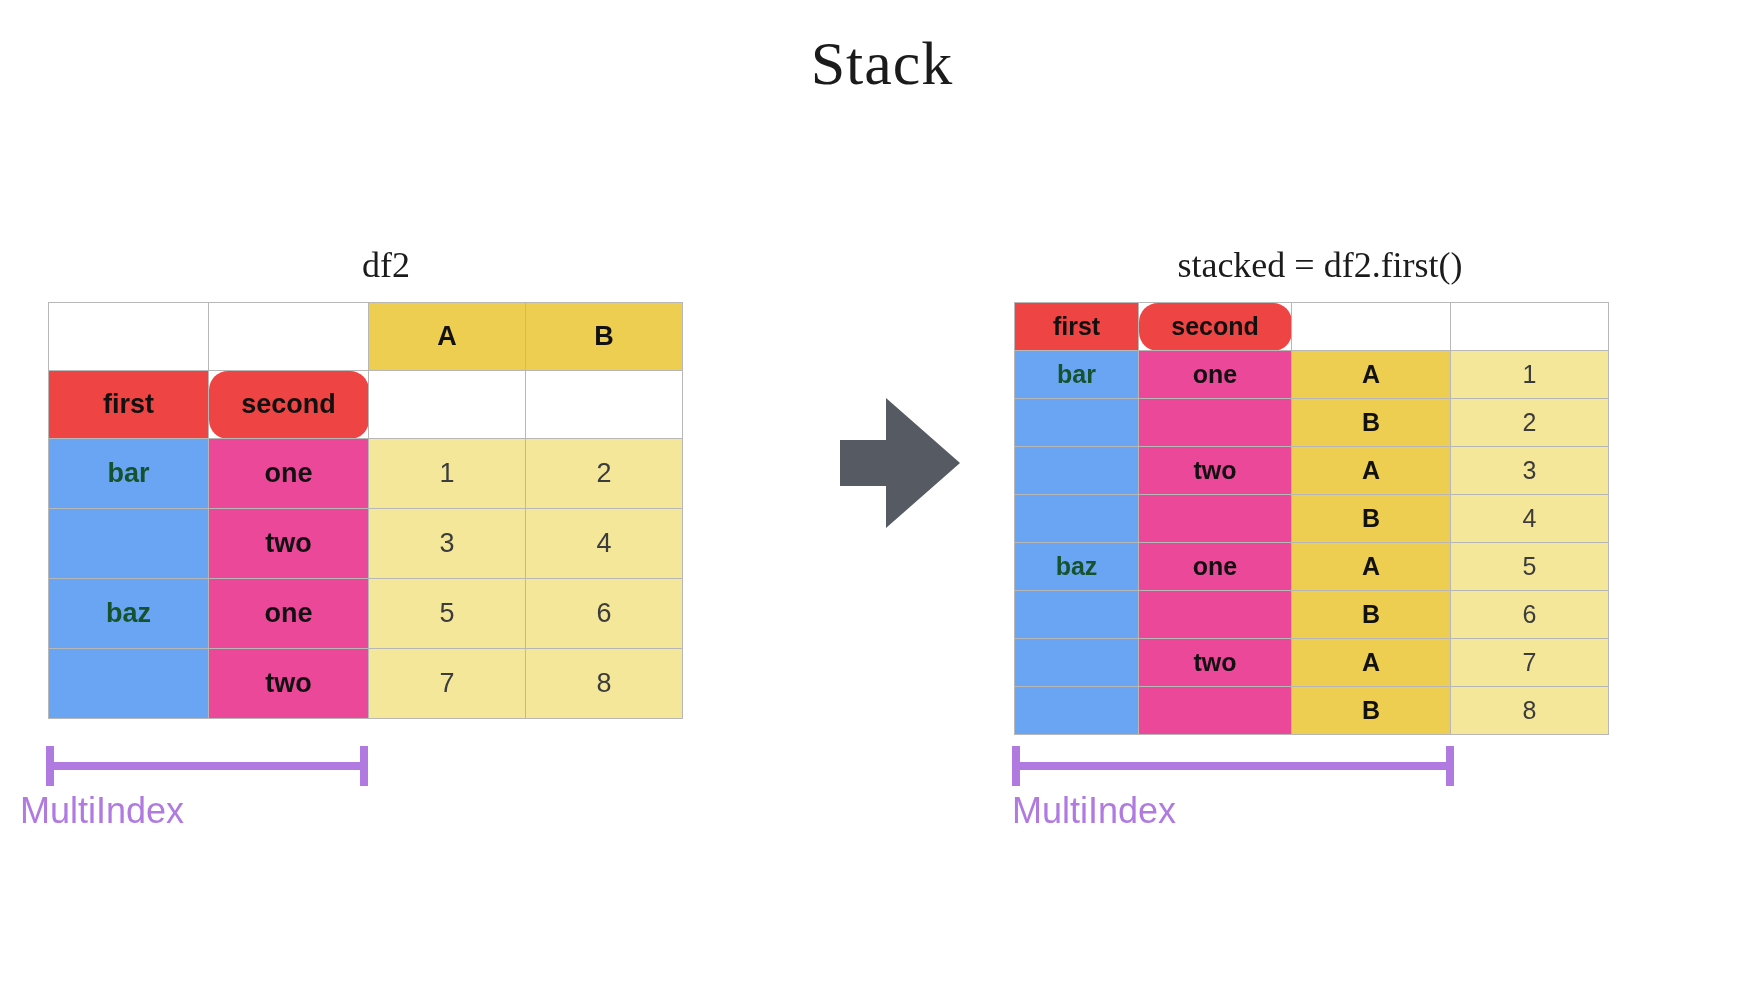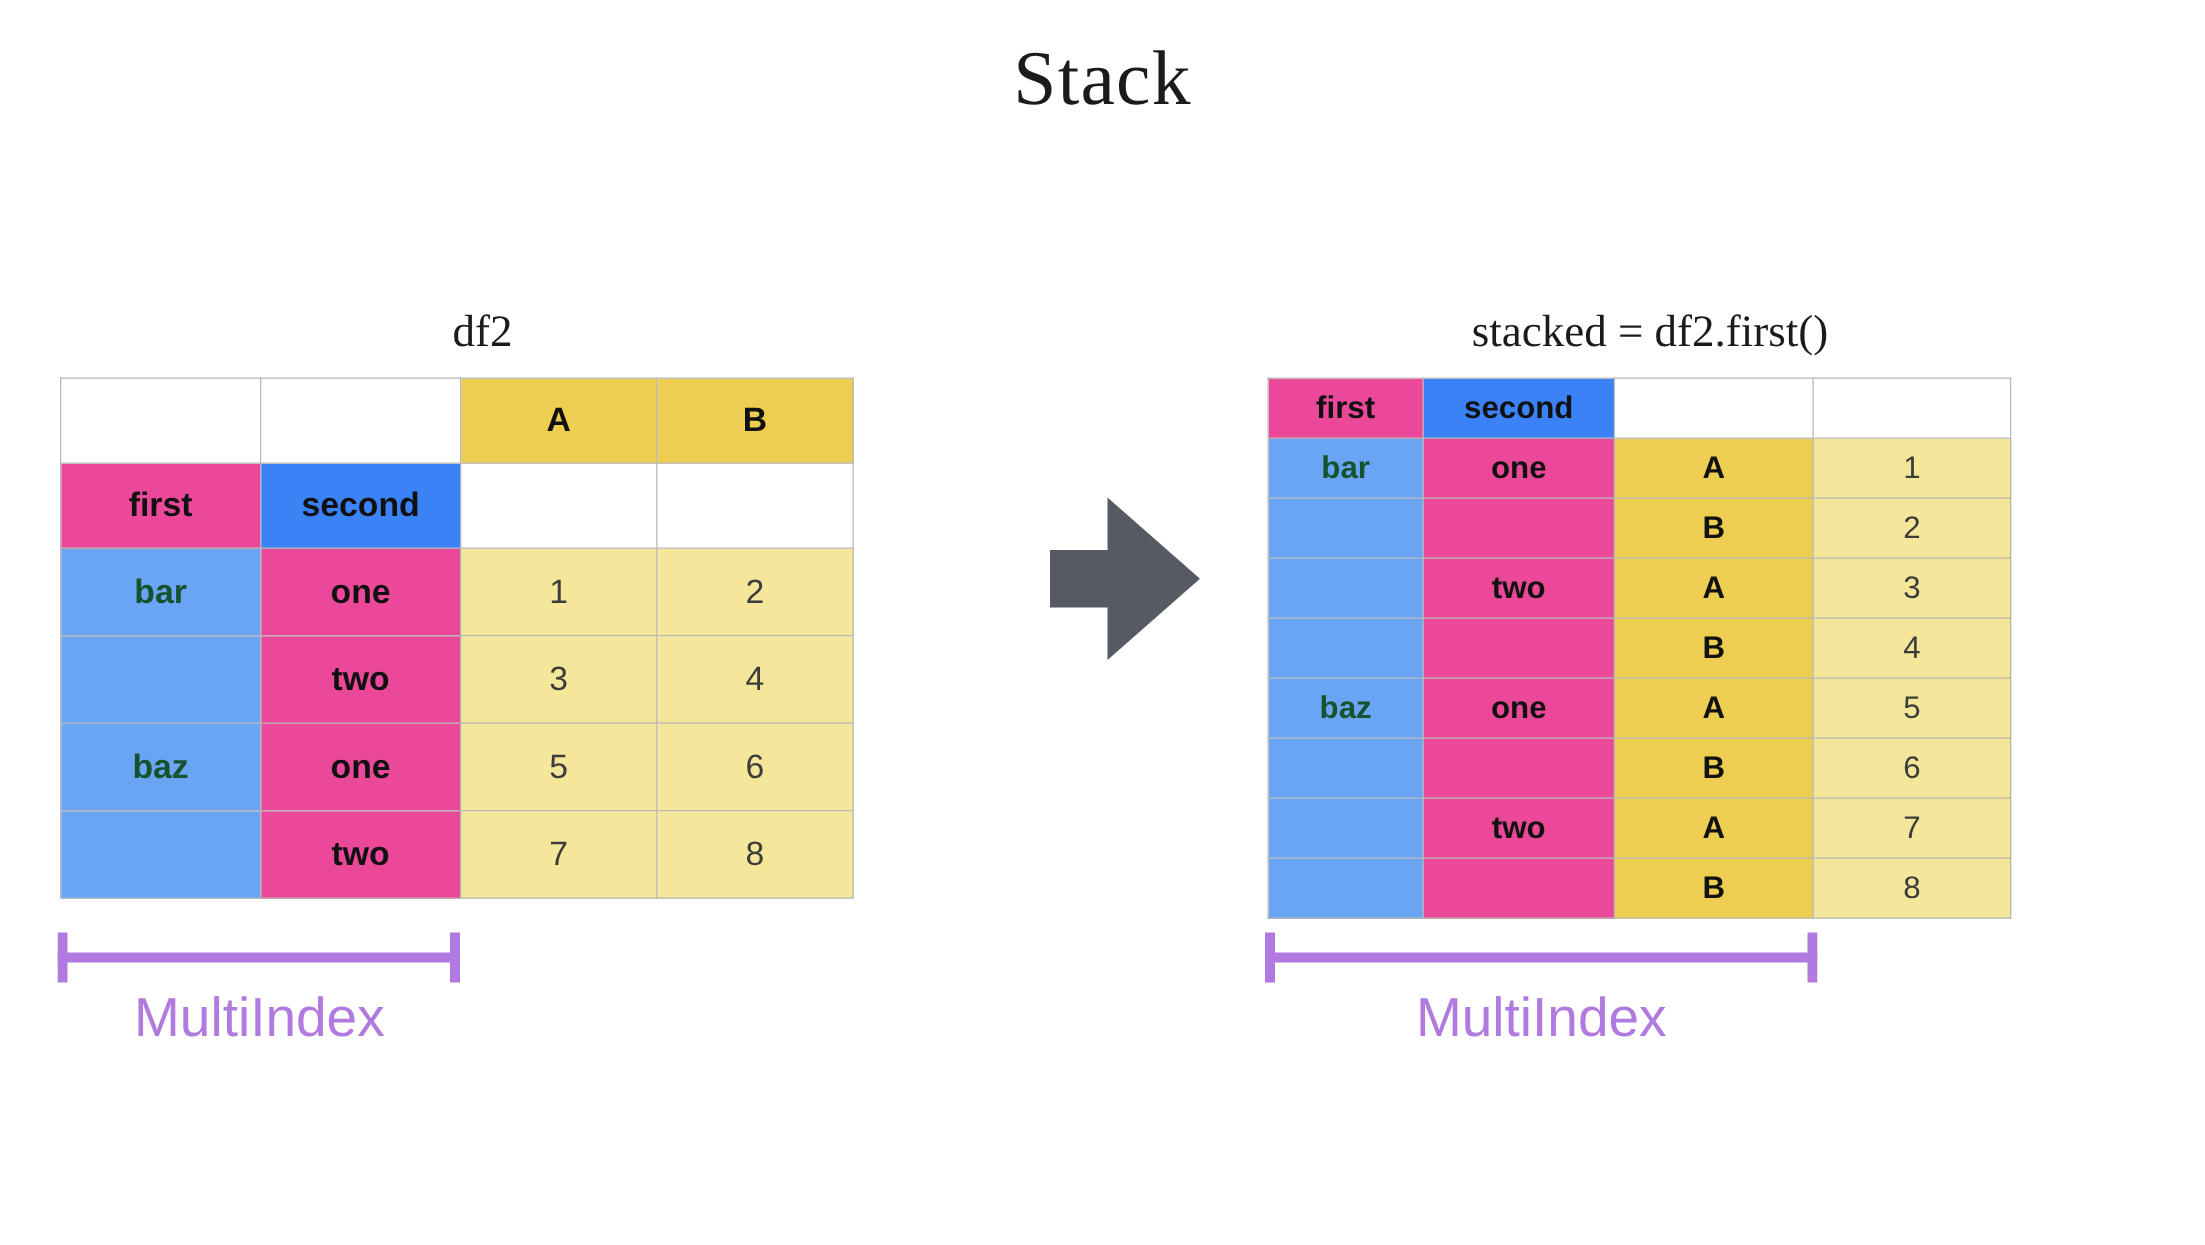--- a/index.html
+++ b/index.html
@@ -52,22 +52,22 @@
     text-align: center;
     vertical-align: middle;
     font-family: "Liberation Sans", sans-serif;
     padding: 0;
     box-sizing: border-box;
   }
 
   
   .c-blank       { background: #ffffff; }
   .c-col-head    { background: #eece50; color: #111111; font-weight: bold; }
-  .c-idx-name-1  { background: #ec4899; color: #111111; font-weight: bold; margin-top: 44px; }
-  .c-idx-name-2  { background: #3b82f6; color: #111111; font-weight: bold; }
+  .c-idx-name-1  { background: #ef4444; color: #111111; font-weight: bold; margin-top: 44px; }
+  .c-idx-name-2  { background: #ef4444; color: #111111; font-weight: bold; border-radius: 19px; }
   .c-idx-1       { background: #6aa5f4; color: #14532d; font-weight: bold; }
   .c-idx-2       { background: #ec4899; color: #111111; font-weight: bold; }
   .c-val         { background: #f4e799; color: #3c3c3c; font-weight: 400; }
   .c-ab          { background: #eece50; color: #111111; font-weight: bold; }
 
   
   #table-left { top: 302px; left: 48px; }
   #table-left td { height: 70px; font-size: 27px; }
   #table-left .w1 { width: 160px; }
   #table-left .w2 { width: 160px; }
@@ -96,24 +96,24 @@
 
   
   .bracket {
     position: absolute;
     height: 44px;
   }
   .bracket svg { display: block; }
   .mi-label {
     position: absolute;
     font-family: "Liberation Sans", sans-serif;
-    font-size: 44px;
+    font-size: 36px;
     color: #b07ae0;
     white-space: nowrap;
-    text-align: center;
+    text-align: left;
   }
   #bracket-left  { top: 744px; left: 46px;  width: 322px; }
   #mi-label-left { top: 790px; left: 20px;  width: 375px; }
   #bracket-right { top: 744px; left: 1012px; width: 442px; }
   #mi-label-right{ top: 790px; left: 1012px; width: 442px; }
 </style>
 </head>
 <body>
 
 <div class="title">Stack</div>

